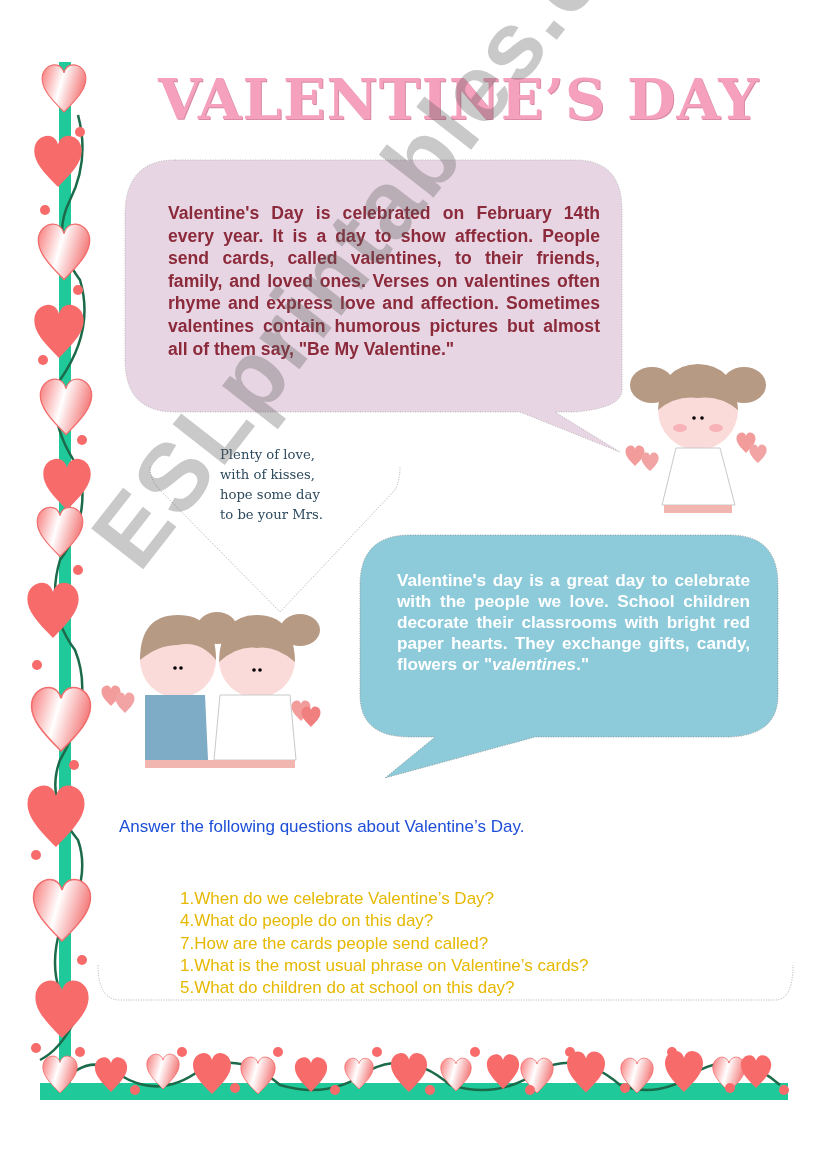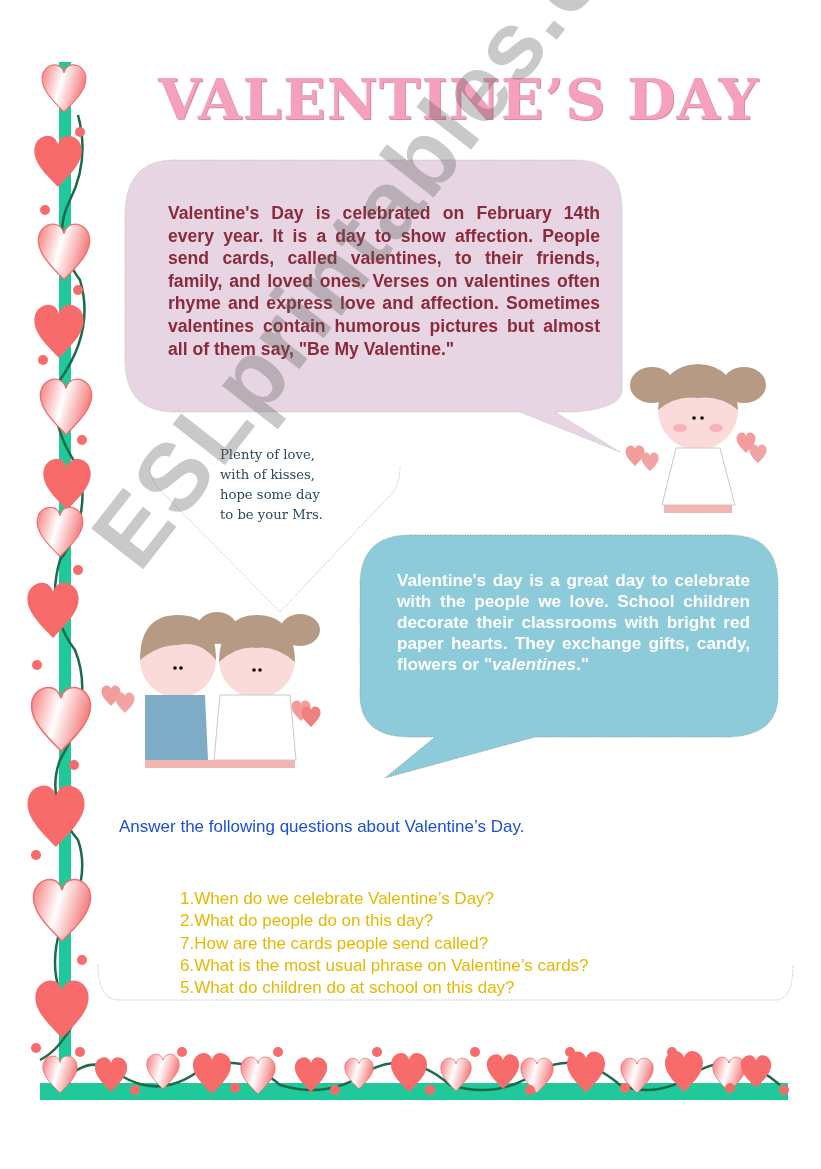--- a/index.html
+++ b/index.html
@@ -193,17 +193,17 @@
   <div>to be your Mrs.</div>
 </div>
 
 <div class="abs blue-text"><span>Valentine's day is a great day to celebrate with the people we love. School children decorate their classrooms with bright red paper hearts. They exchange gifts, candy, flowers or "</span><i>valentines</i><span>."</span></div>
 
 <div class="abs watermark">ESLprintables.com</div>
 
 <div class="abs questions-heading">Answer the following questions about Valentine’s Day.</div>
 <div class="abs questions">
   <div>1.When do we celebrate Valentine’s Day?</div>
-  <div>2.What do people do on this day?</div>
+  <div>4.What do people do on this day?</div>
   <div>7.How are the cards people send called?</div>
-  <div>6.What is the most usual phrase on Valentine’s cards?</div>
+  <div>1.What is the most usual phrase on Valentine’s cards?</div>
   <div>5.What do children do at school on this day?</div>
 </div>
 
 </body></html>

